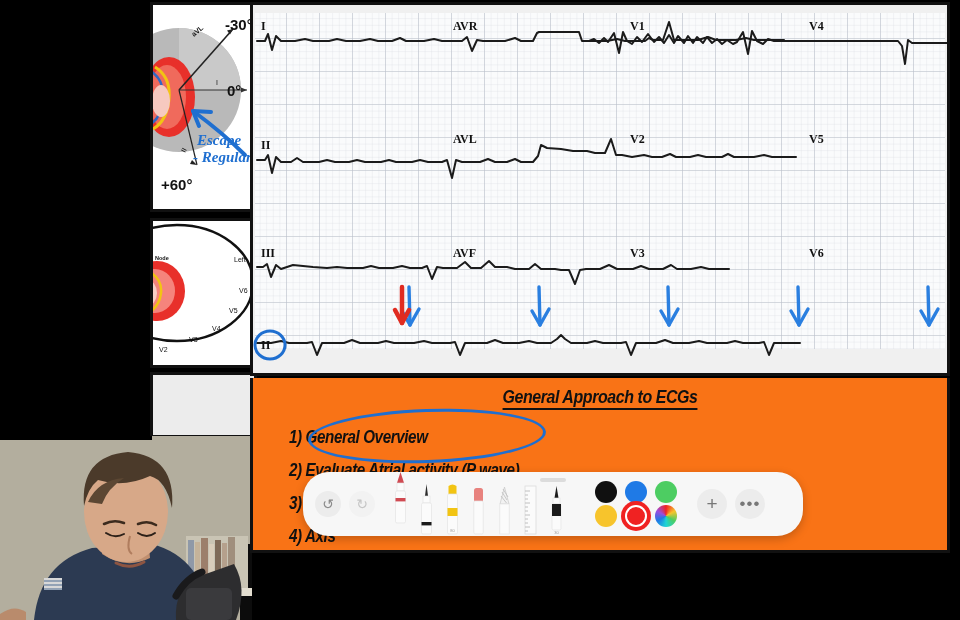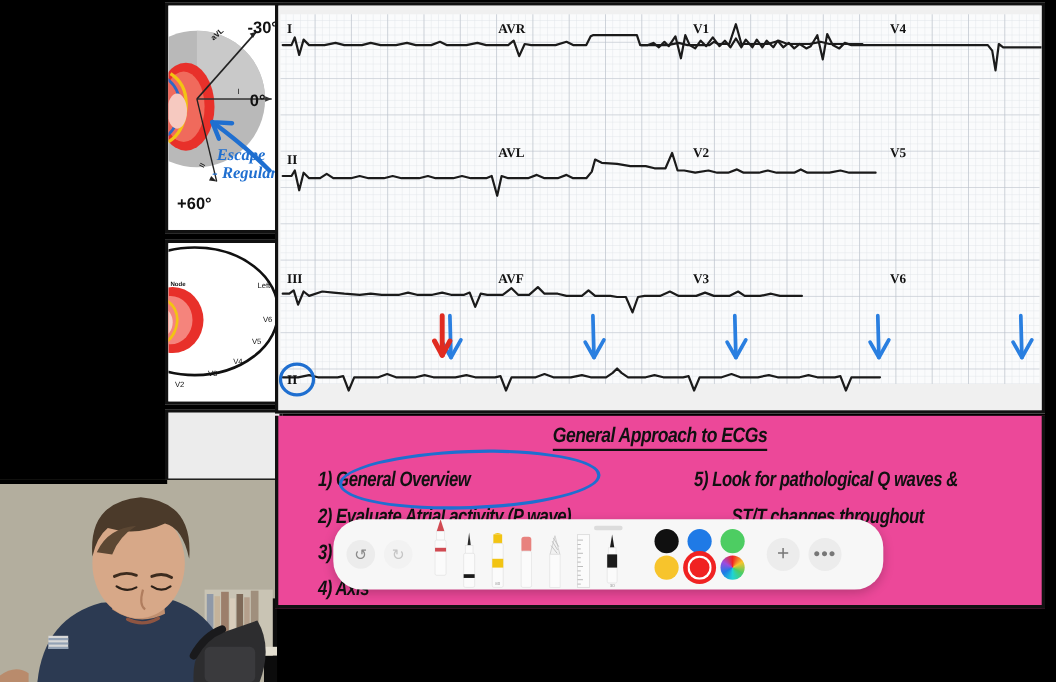--- a/index.html
+++ b/index.html
@@ -20,21 +20,21 @@
 
   
   #webcam{position:absolute;left:0px;top:436px;width:252px;height:184px;overflow:hidden;}
   #webcam svg{display:block;}
 
   
   #ecg-panel{left:250px;top:2px;width:700px;height:374px;background:#f6f6f6;}
   #ecg-svg{position:absolute;left:0;top:0;}
 
   
-  #notes-panel{position:absolute;left:250px;top:378px;width:700px;height:175px;background:#ec4899;
+  #notes-panel{position:absolute;left:250px;top:378px;width:700px;height:175px;background:#f97316;
                border-left:3px solid #111;border-right:3px solid #111;border-bottom:3px solid #111;
                box-sizing:border-box;overflow:hidden;}
   .notes-title{position:absolute;left:0;top:8px;width:100%;text-align:center;
       font-family:"Liberation Sans",sans-serif;font-weight:bold;font-style:italic;
       font-size:19px;letter-spacing:-0.5px;color:#111;
       transform:scaleX(0.84);transform-origin:center top;}
   .notes-title span{border-bottom:2px solid #111;padding-bottom:1px;}
   .notes-col{position:absolute;font-family:"Liberation Sans",sans-serif;font-weight:bold;
       font-style:italic;font-size:19px;color:#111;line-height:33px;letter-spacing:-0.5px;}
   .notes-col div{transform:scaleX(0.8);transform-origin:left top;white-space:nowrap;}
@@ -258,25 +258,20 @@
   <div id="notes-panel">
     <div class="notes-title">
       <span>General Approach to ECGs</span>
     </div>
     <div class="notes-col" id="notes-left">
       <div>1) General Overview</div>
       <div>2) Evaluate Atrial activity (P wave)</div>
       <div>3) Evaluate Ventricular activity</div>
       <div>4) Axis</div>
     </div>
-    <div class="notes-col" id="notes-right">
-      <div>5) Look for pathological Q waves &amp;</div>
-      <div style="margin-left:34px">ST/T changes throughout</div>
-      <div style="margin-left:34px">6) Put it all together</div>
-    </div>
   </div>
   <div class="circle-ov"></div>
 
   <div id="toolbar">
     <div id="tb-grab"></div>
 
     <div class="tb-round" id="tb-undo">
       <span>↺</span>
     </div>
     <div class="tb-round" id="tb-redo">

